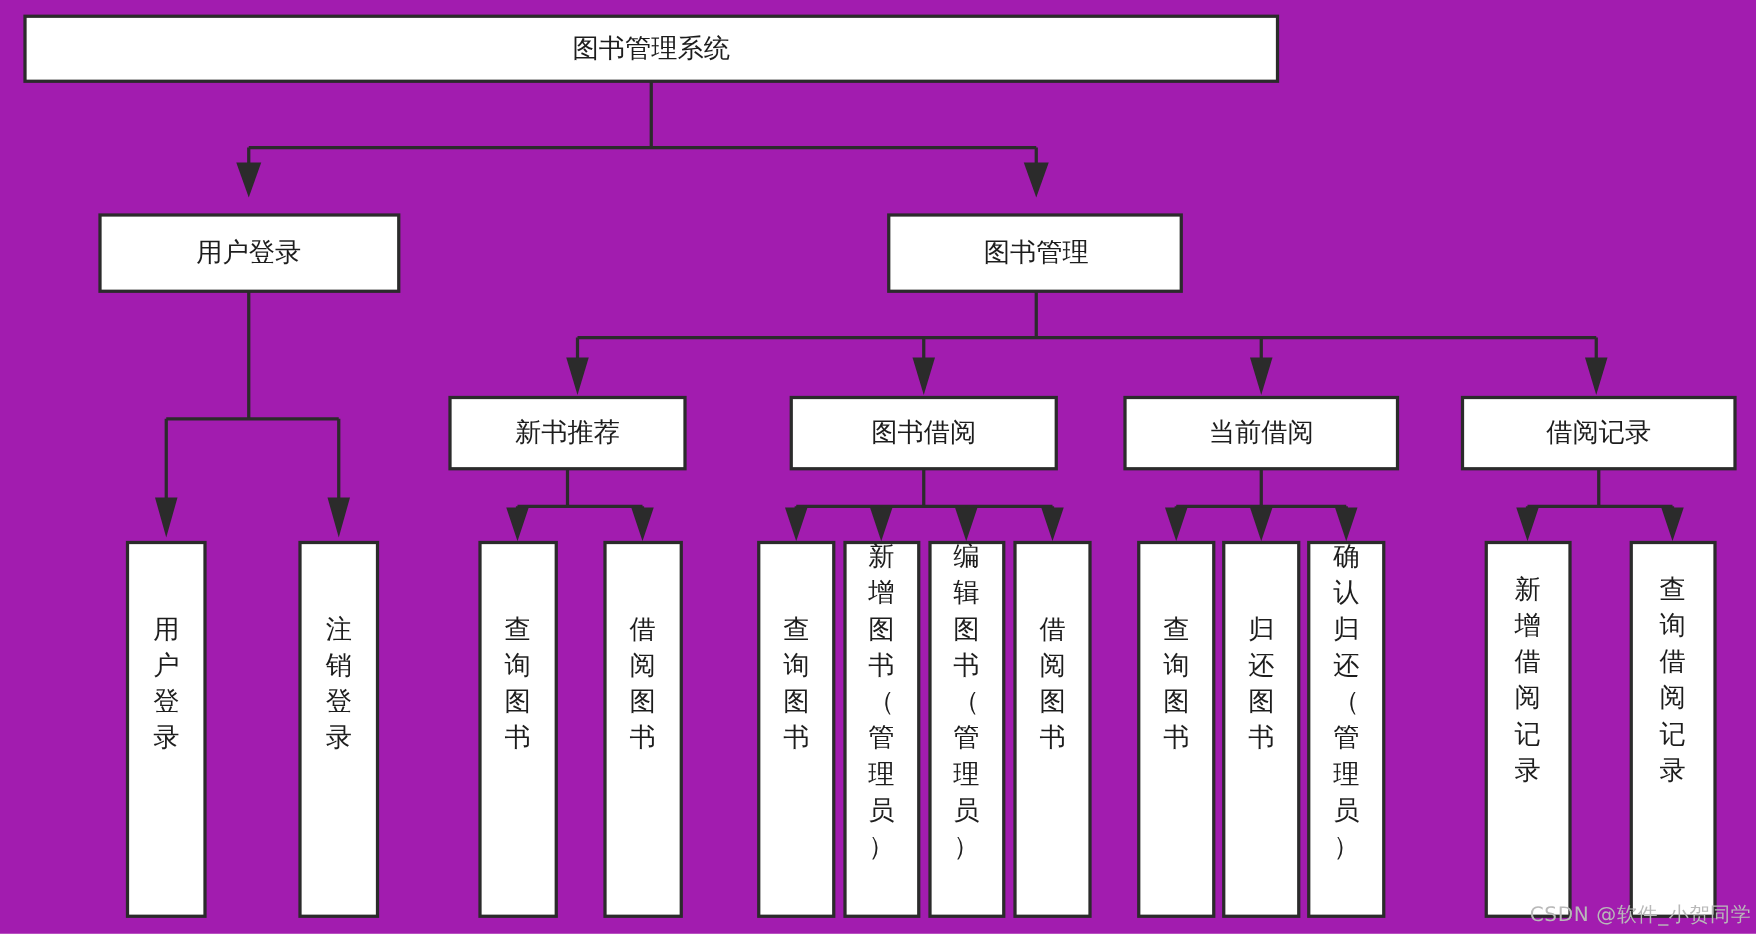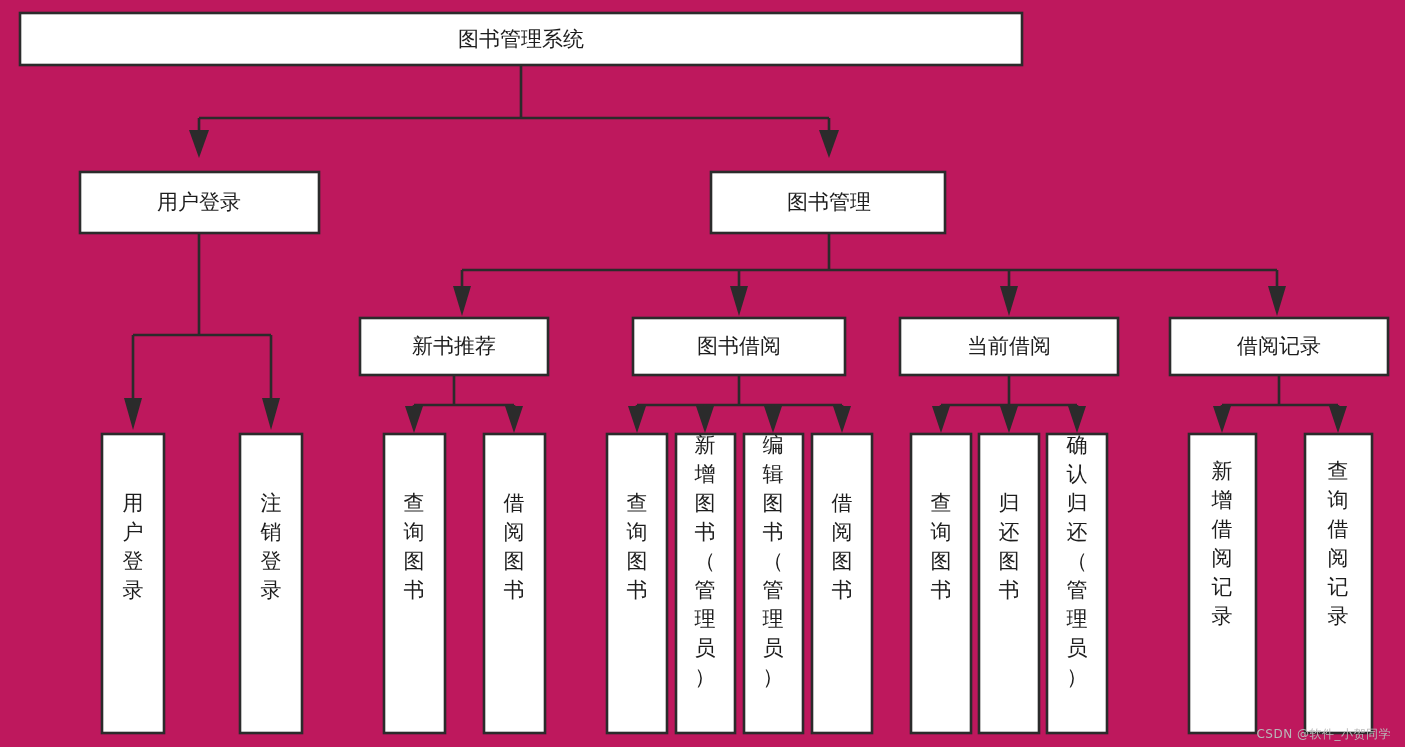--- a/index.html
+++ b/index.html
@@ -10,21 +10,21 @@
   body {
     width: 1405px;
     height: 747px;
     font-family: "DejaVu Sans", "Liberation Sans", sans-serif;
     overflow: hidden;
   }
   #diagram-root {
     position: relative;
     width: 1405px;
     height: 747px;
-    background: #be185d;
+    background: #a21caf;
   }
   svg#diagram-svg {
     position: absolute;
     top: 0;
     left: 0;
     width: 1405px;
     height: 747px;
     display: block;
   }
   .node-box {
@@ -52,24 +52,24 @@
   }
   .node-label-v {
     font-family: "DejaVu Sans", "Liberation Sans", sans-serif;
     font-size: 21px;
     fill: #1d1d1d;
     text-anchor: middle;
     white-space: pre;
   }
   .watermark {
     position: absolute;
-    right: 14px;
+    right: 4px;
     bottom: 4px;
     font-family: "DejaVu Sans", "Liberation Sans", sans-serif;
-    font-size: 12px;
+    font-size: 16px;
     color: #b9b9b9;
     letter-spacing: 0.5px;
     white-space: nowrap;
     pointer-events: none;
     user-select: none;
   }
 </style>
 </head>
 <body>
 

